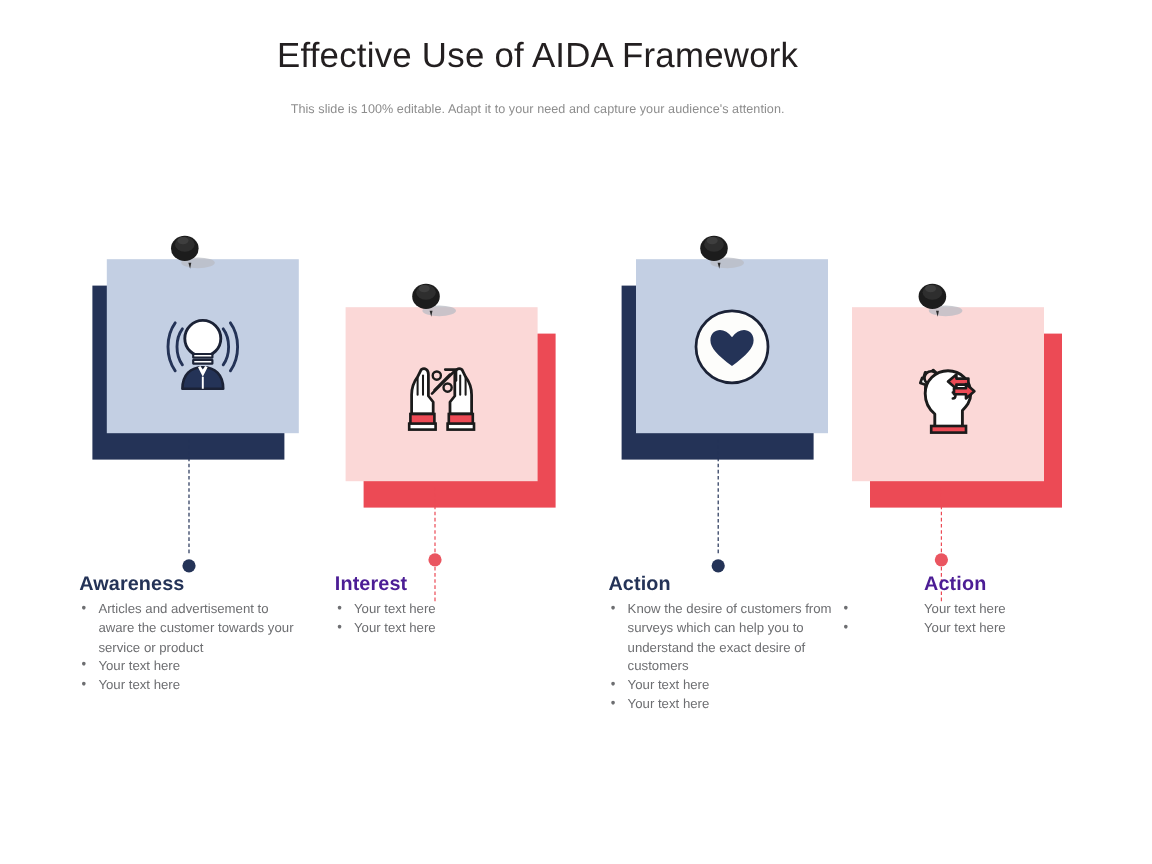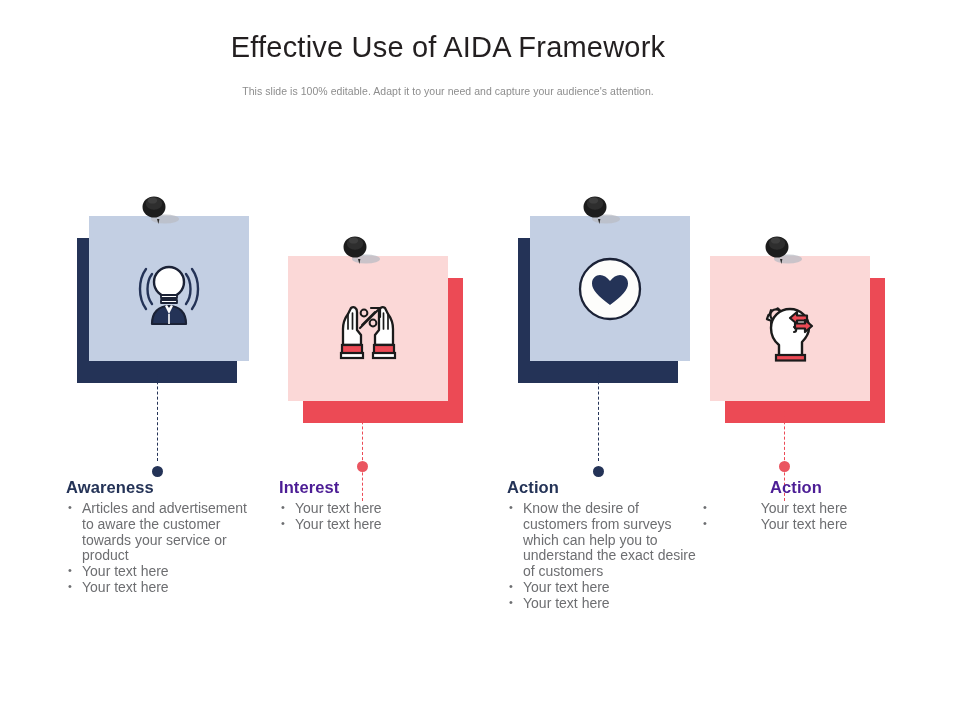--- a/index.html
+++ b/index.html
@@ -166,21 +166,21 @@
   .col-head.red  { color: #4c1d95; }
 
   .bullets {
     list-style: none;
     margin: 0;
     padding: 0;
   }
   .bullets li {
     position: relative;
     padding-left: 16px;
-    font-size: 14px;
+    font-size: 11px;
     line-height: 15.8px;
     color: #6d6e71;
   }
   .bullets li::before {
     content: "\2022";
     position: absolute;
     left: 2px;
     top: -1px;
     font-size: 11px;
     color: #6d6e71;

